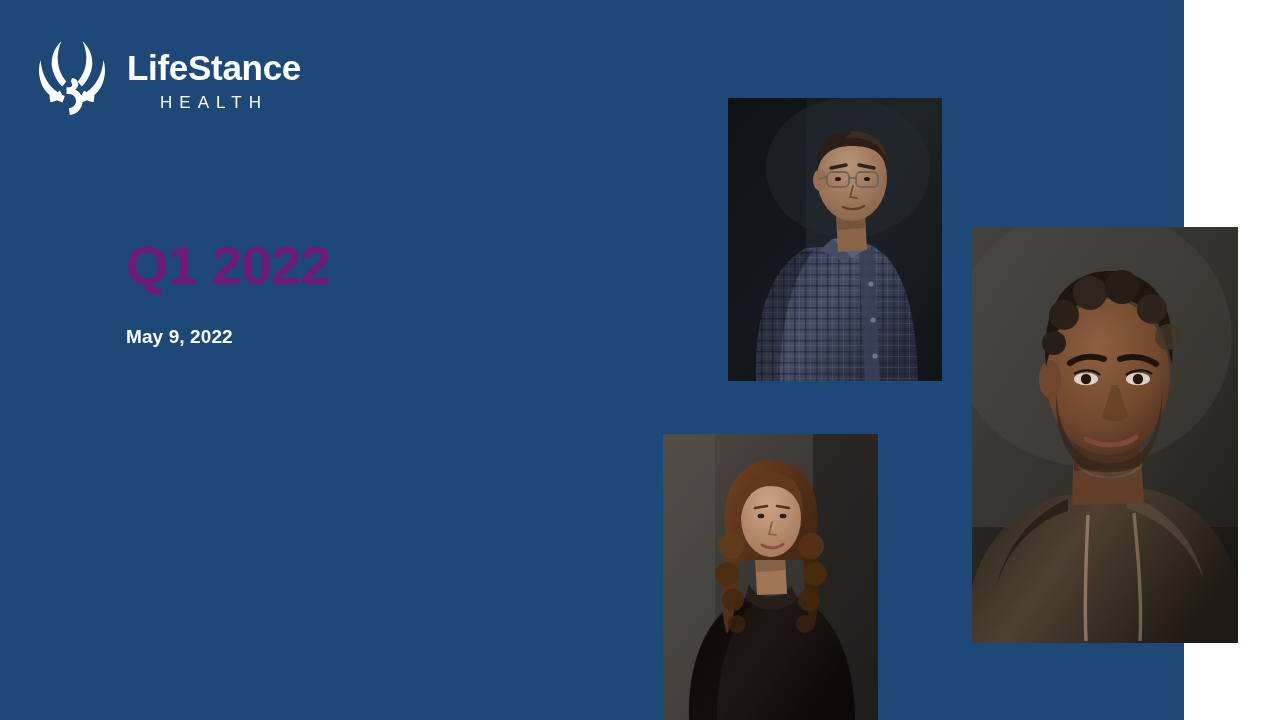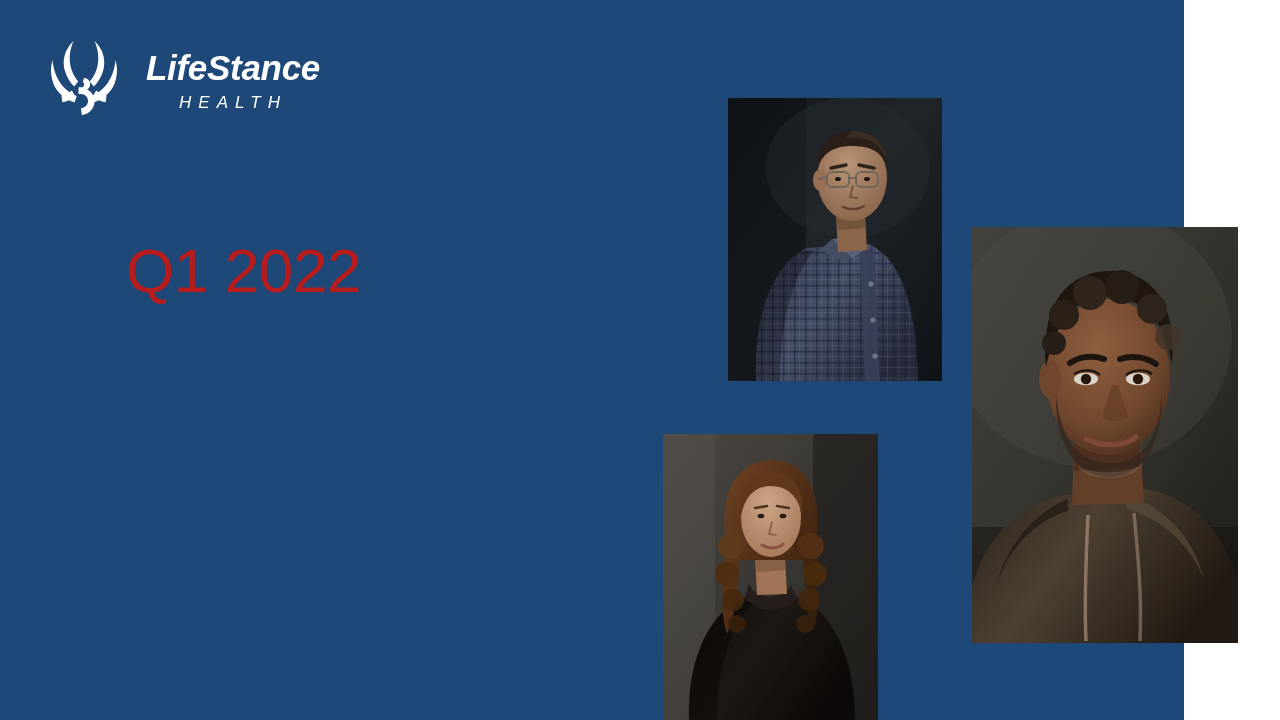--- a/index.html
+++ b/index.html
@@ -29,26 +29,25 @@
     left: 0;
     top: 0;
     width: 1184px;
     height: 720px;
     background: #1d4877;
   }
 
   
   .logo-lockup {
     position: absolute;
-    left: 42px;
+    left: 30px;
     top: 38px;
     display: flex;
     align-items: center;
-    gap: 20px;
-    font-style: italic;
+    gap: 13px;
   }
   .logo-mark {
     width: 84px;
     height: 80px;
     flex: none;
     display: block;
   }
   .logo-words {
     display: flex;
     flex-direction: column;
@@ -75,23 +74,23 @@
   }
 
   
   .title-block {
     position: absolute;
     left: 126px;
     top: 234px;
     width: 600px;
   }
   .title-line {
-    color: #b91c1c;
-    font-size: 62px;
-    font-weight: normal;
+    color: #701a75;
+    font-size: 54px;
+    font-weight: bold;
     line-height: 1.18;
     letter-spacing: -0.4px;
     white-space: nowrap;
   }
   .subtitle-date {
     color: #ffffff;
     font-size: 19px;
     font-weight: bold;
     margin-top: 28px;
     letter-spacing: 0.1px;
@@ -134,20 +133,21 @@
       </g>
     </svg>
     <div class="logo-words">
       <div class="logo-name">LifeStance</div>
       <div class="logo-sub">HEALTH</div>
     </div>
   </div>
 
   <div class="title-block">
     <div class="title-line">Q1 2022</div>
+    <div class="subtitle-date">May 9, 2022</div>
   </div>
 
   <div class="photo" id="photo-analyst">
     <svg viewBox="0 0 214 283" preserveAspectRatio="xMidYMid slice">
       <defs>
         <linearGradient id="bgA" x1="0" y1="0" x2="1" y2="1">
           <stop offset="0" stop-color="#16191d"></stop>
           <stop offset="0.45" stop-color="#242a2f"></stop>
           <stop offset="1" stop-color="#12151a"></stop>
         </linearGradient>

